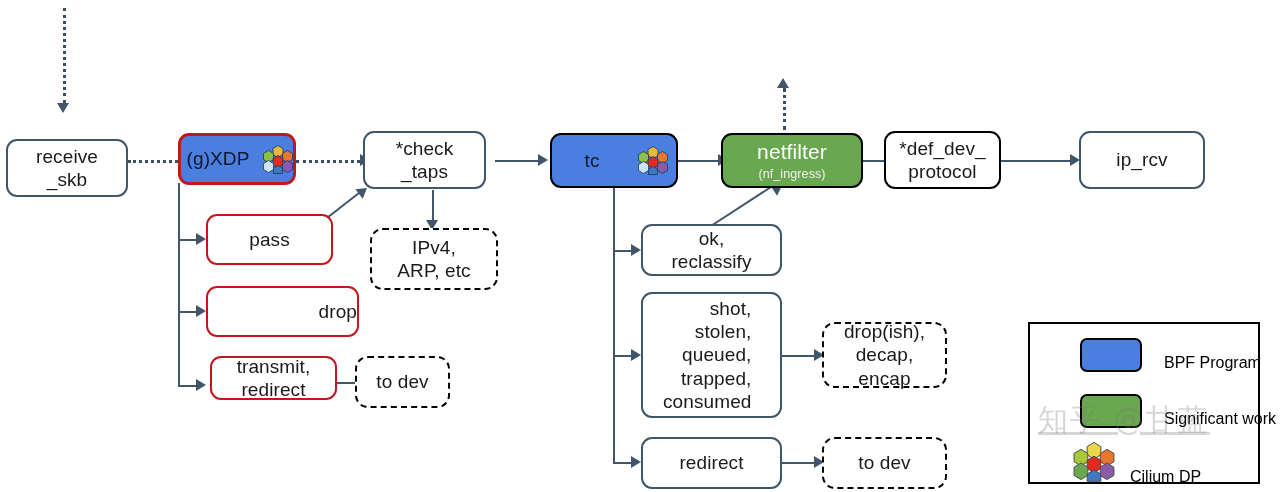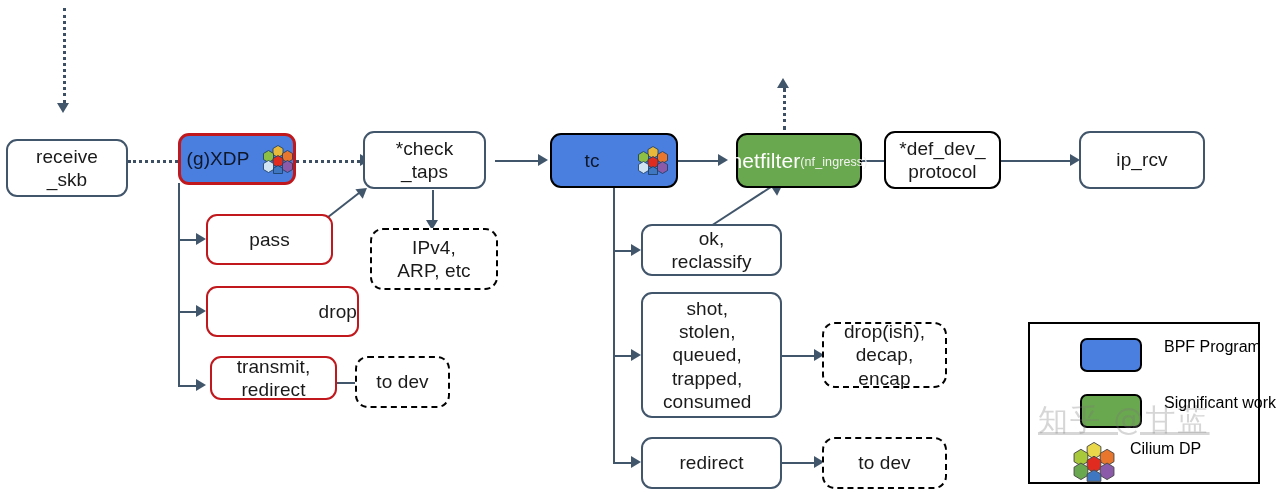--- a/index.html
+++ b/index.html
@@ -52,21 +52,21 @@
   }
   .node.bpf.redborder{
     border:3px solid #c0181c;
   }
   .node.work{
     background:#6aa84f;
     border:2.5px solid #000000;
     color:#ffffff;
   }
   .node .lbl{display:block;}
-  .node.leftalign{justify-content:flex-start;text-align:center;padding-left:20px;}
+  .node.leftalign{justify-content:flex-start;text-align:right;padding-left:20px;}
   .sub{
     display:block;
     font-size:12.5px;
     line-height:1.1;
     margin-top:4px;
     color:#f2f2f2;
   }
   .title-main{display:block;font-size:21px;font-weight:400;}
 
   
@@ -109,21 +109,21 @@
 
   
   #legend{
     position:absolute;
     box-sizing:border-box;
     background:#ffffff;
     border:2.5px solid #000000;
     font-size:17.5px;
     color:#111111;
   }
-  .lg-row{position:absolute;display:flex;align-items:flex-start;padding-left:32px;}
+  .lg-row{position:absolute;display:flex;align-items:flex-end;padding-left:32px;}
   .lg-swatch{
     width:58px;height:30px;border-radius:7px;border:2px solid #000000;
   }
   .lg-swatch.blue{background:#4a7fe0;}
   .lg-swatch.green{background:#6aa84f;}
   .lg-text{margin-left:22px;white-space:nowrap;}
 
   
   #watermark{
     position:absolute;
@@ -283,21 +283,21 @@
   </div>
 
   <div class="node" style="left:641px;top:437px;width:141px;height:52px;">
     <span class="lbl">redirect</span>
   </div>
 
   <div class="node dashed" style="left:822px;top:437px;width:125px;height:52px;">
     <span class="lbl">to dev</span>
   </div>
 
-  <div class="node work" style="left:736px;top:133px;width:126px;height:55px;flex-direction:row;justify-content:center;">
+  <div class="node work" style="left:721px;top:133px;width:142px;height:55px;flex-direction:column;justify-content:center;">
     <span class="title-main">netfilter</span>
     <span class="sub">(nf_ingress)</span>
   </div>
 
 
   <div class="node" style="left:1079px;top:131px;width:126px;height:58px;">
     <span class="lbl">ip_rcv</span>
   </div>
 
   <div class="node black" style="left:884px;top:131px;width:117px;height:58px;">

